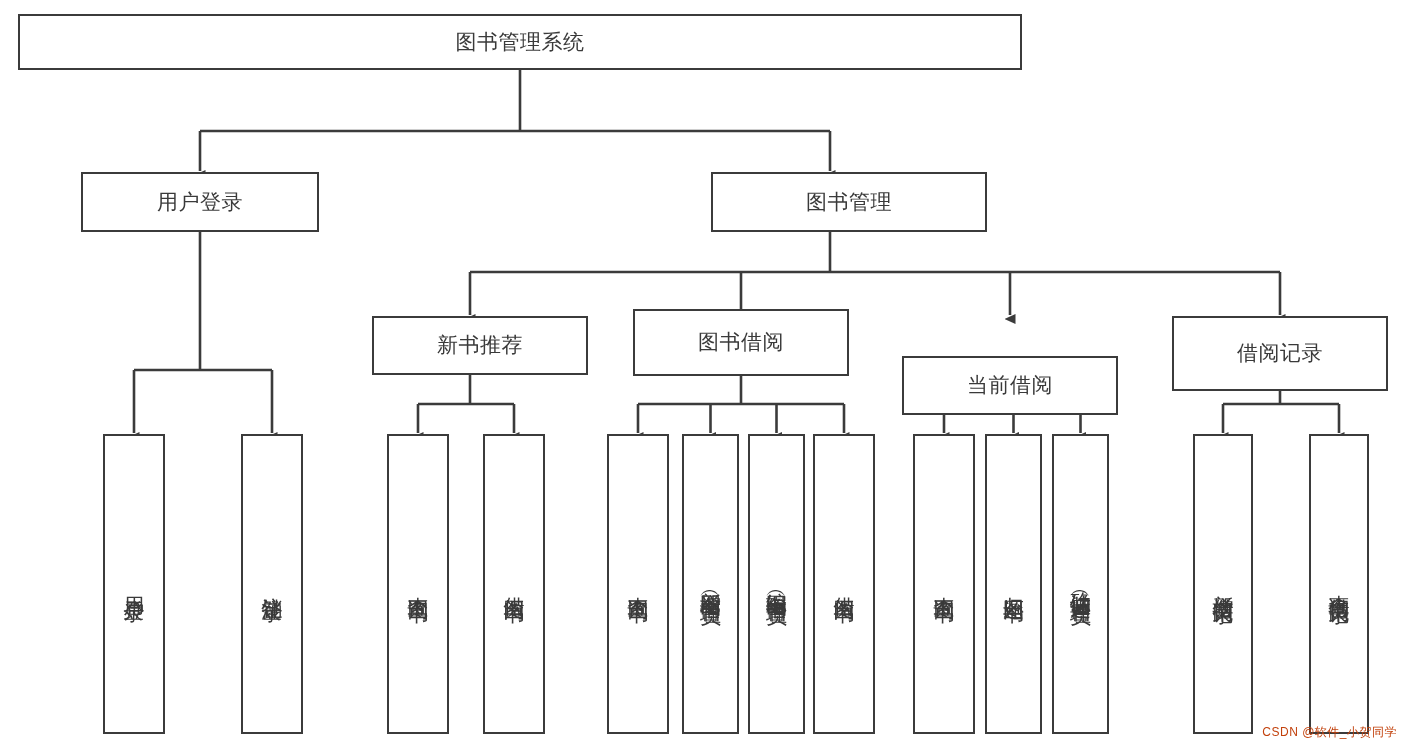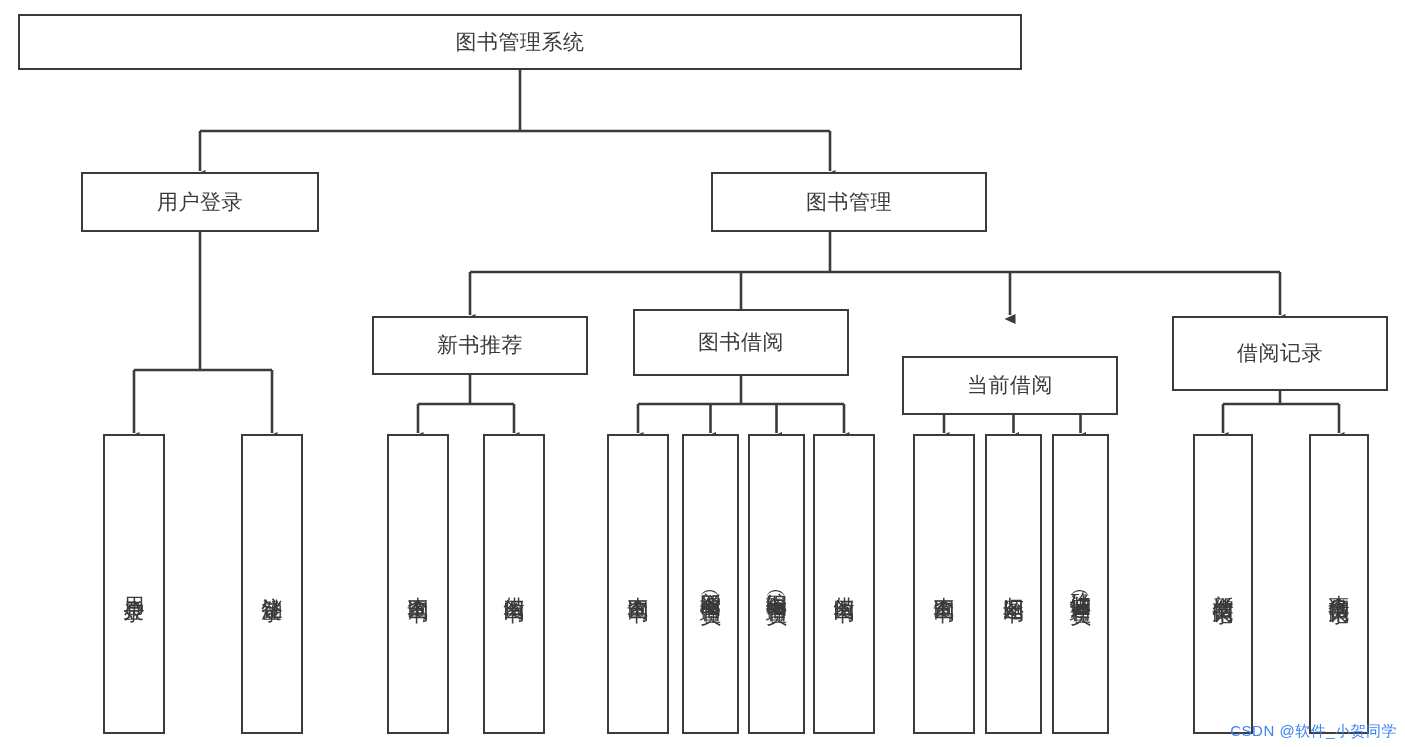--- a/index.html
+++ b/index.html
@@ -45,22 +45,22 @@
     white-space:normal;
     font-size:21px;
     letter-spacing:2px;
     line-height:1.05;
     max-height:100%;
   }
   #watermark{
     position:absolute;
     right:8px;
     bottom:6px;
-    color:#3b82f6;
-    font-size:15px;
+    color:#c2410c;
+    font-size:12px;
     letter-spacing:0.5px;
     z-index:5;
     white-space:nowrap;
   }
 </style>
 </head>
 <body>
 
 <div id="canvas">
 

